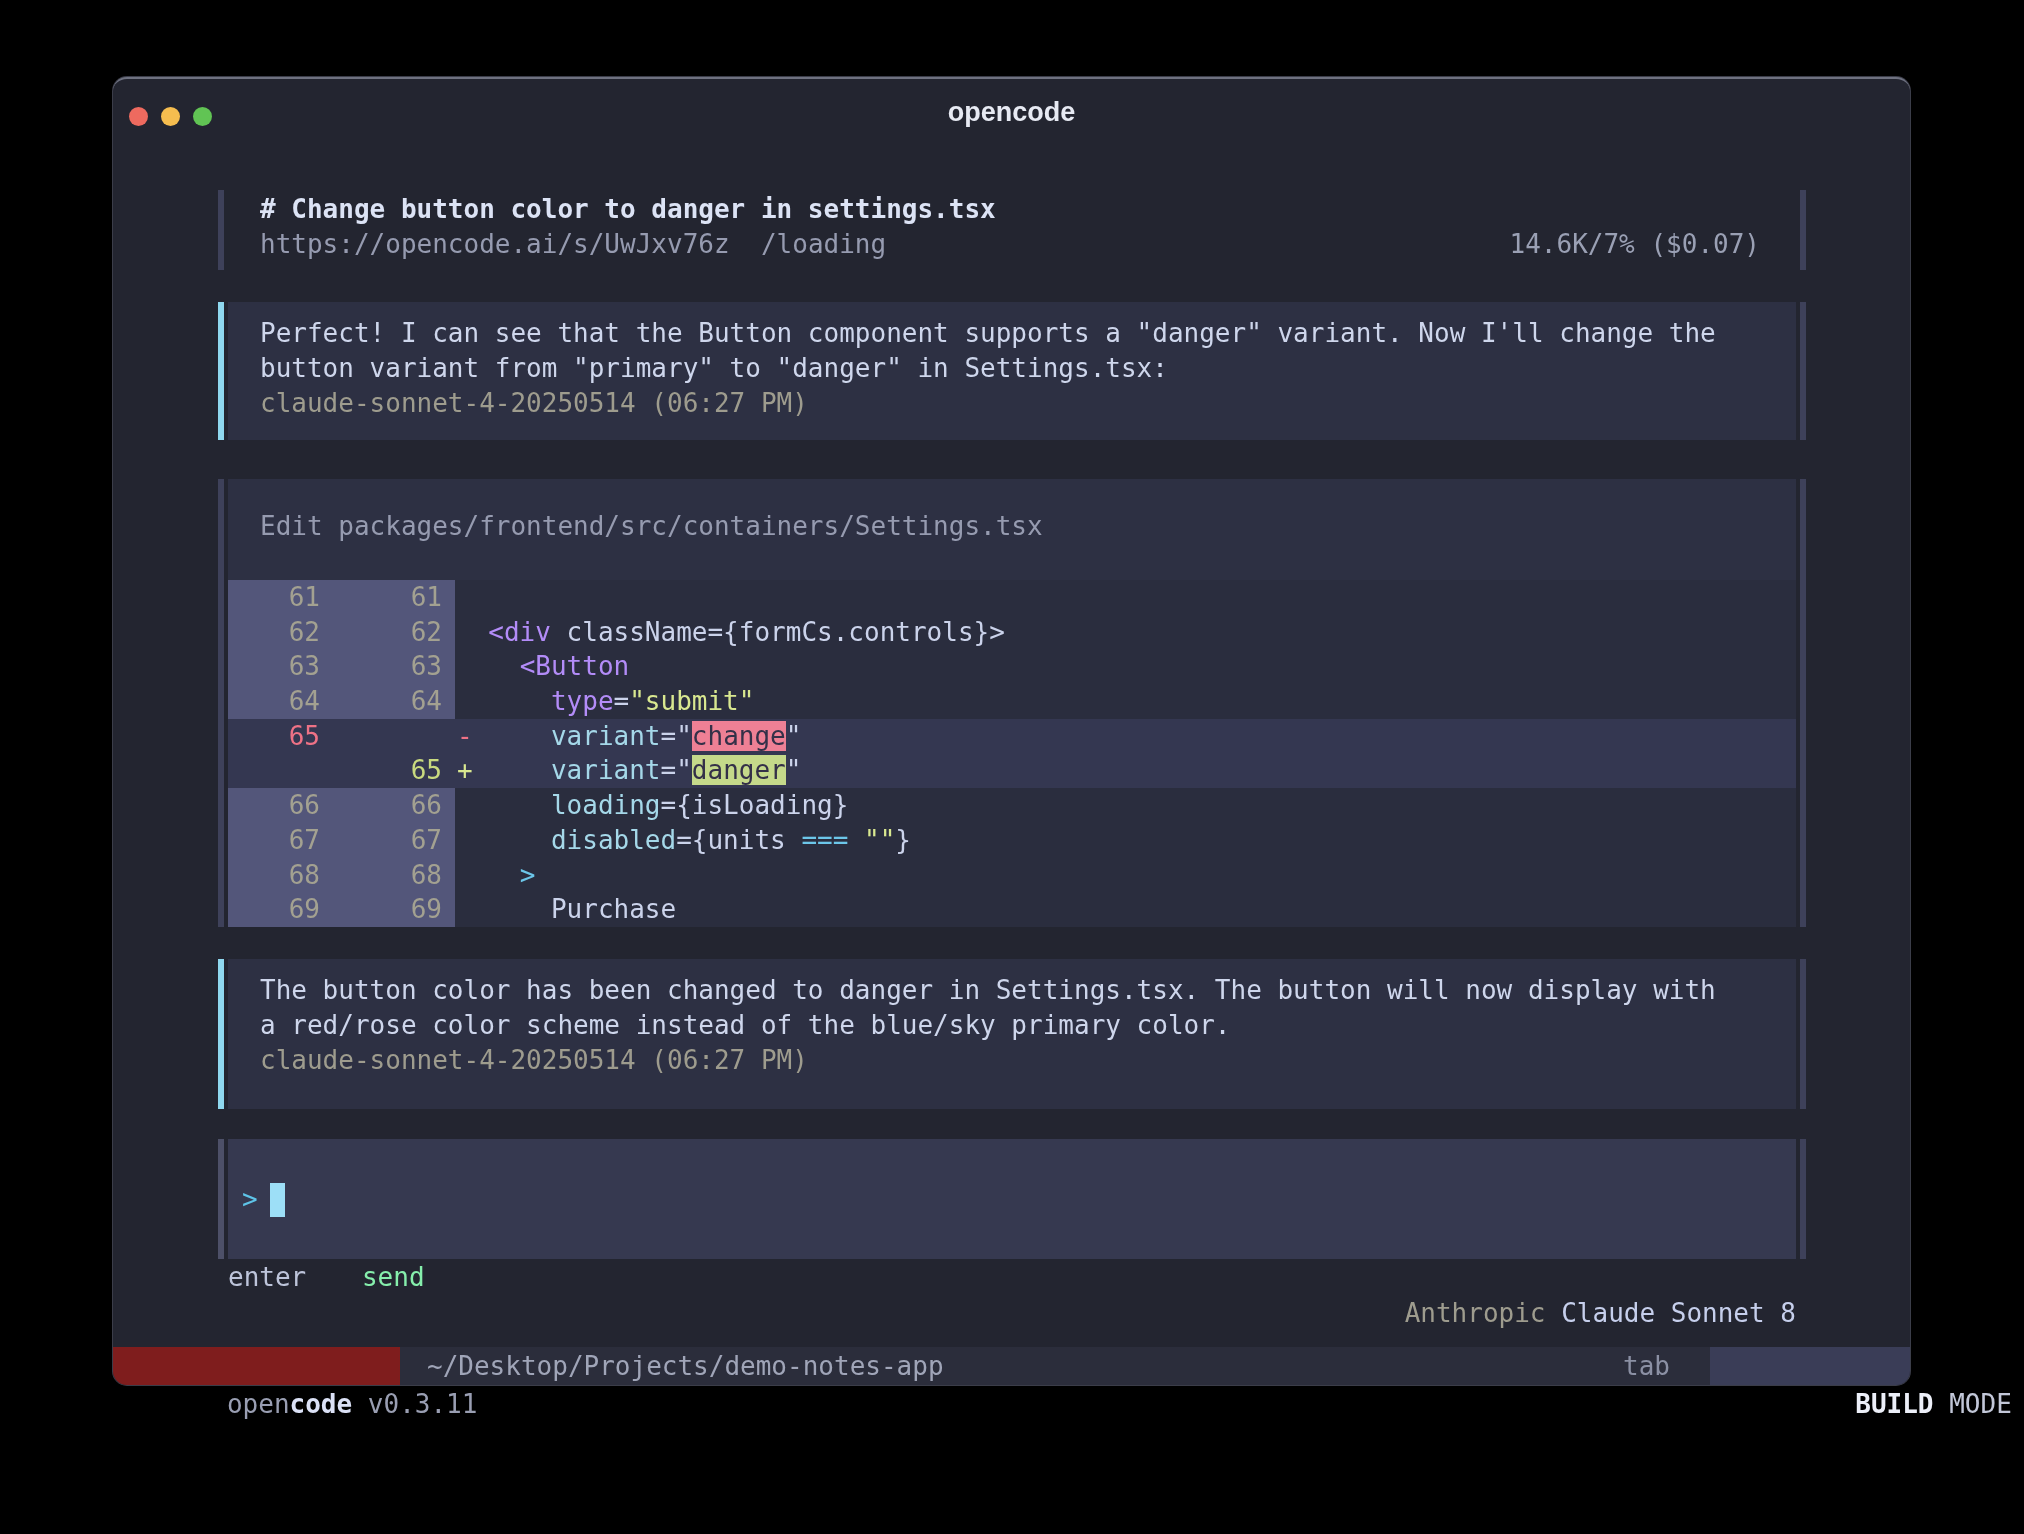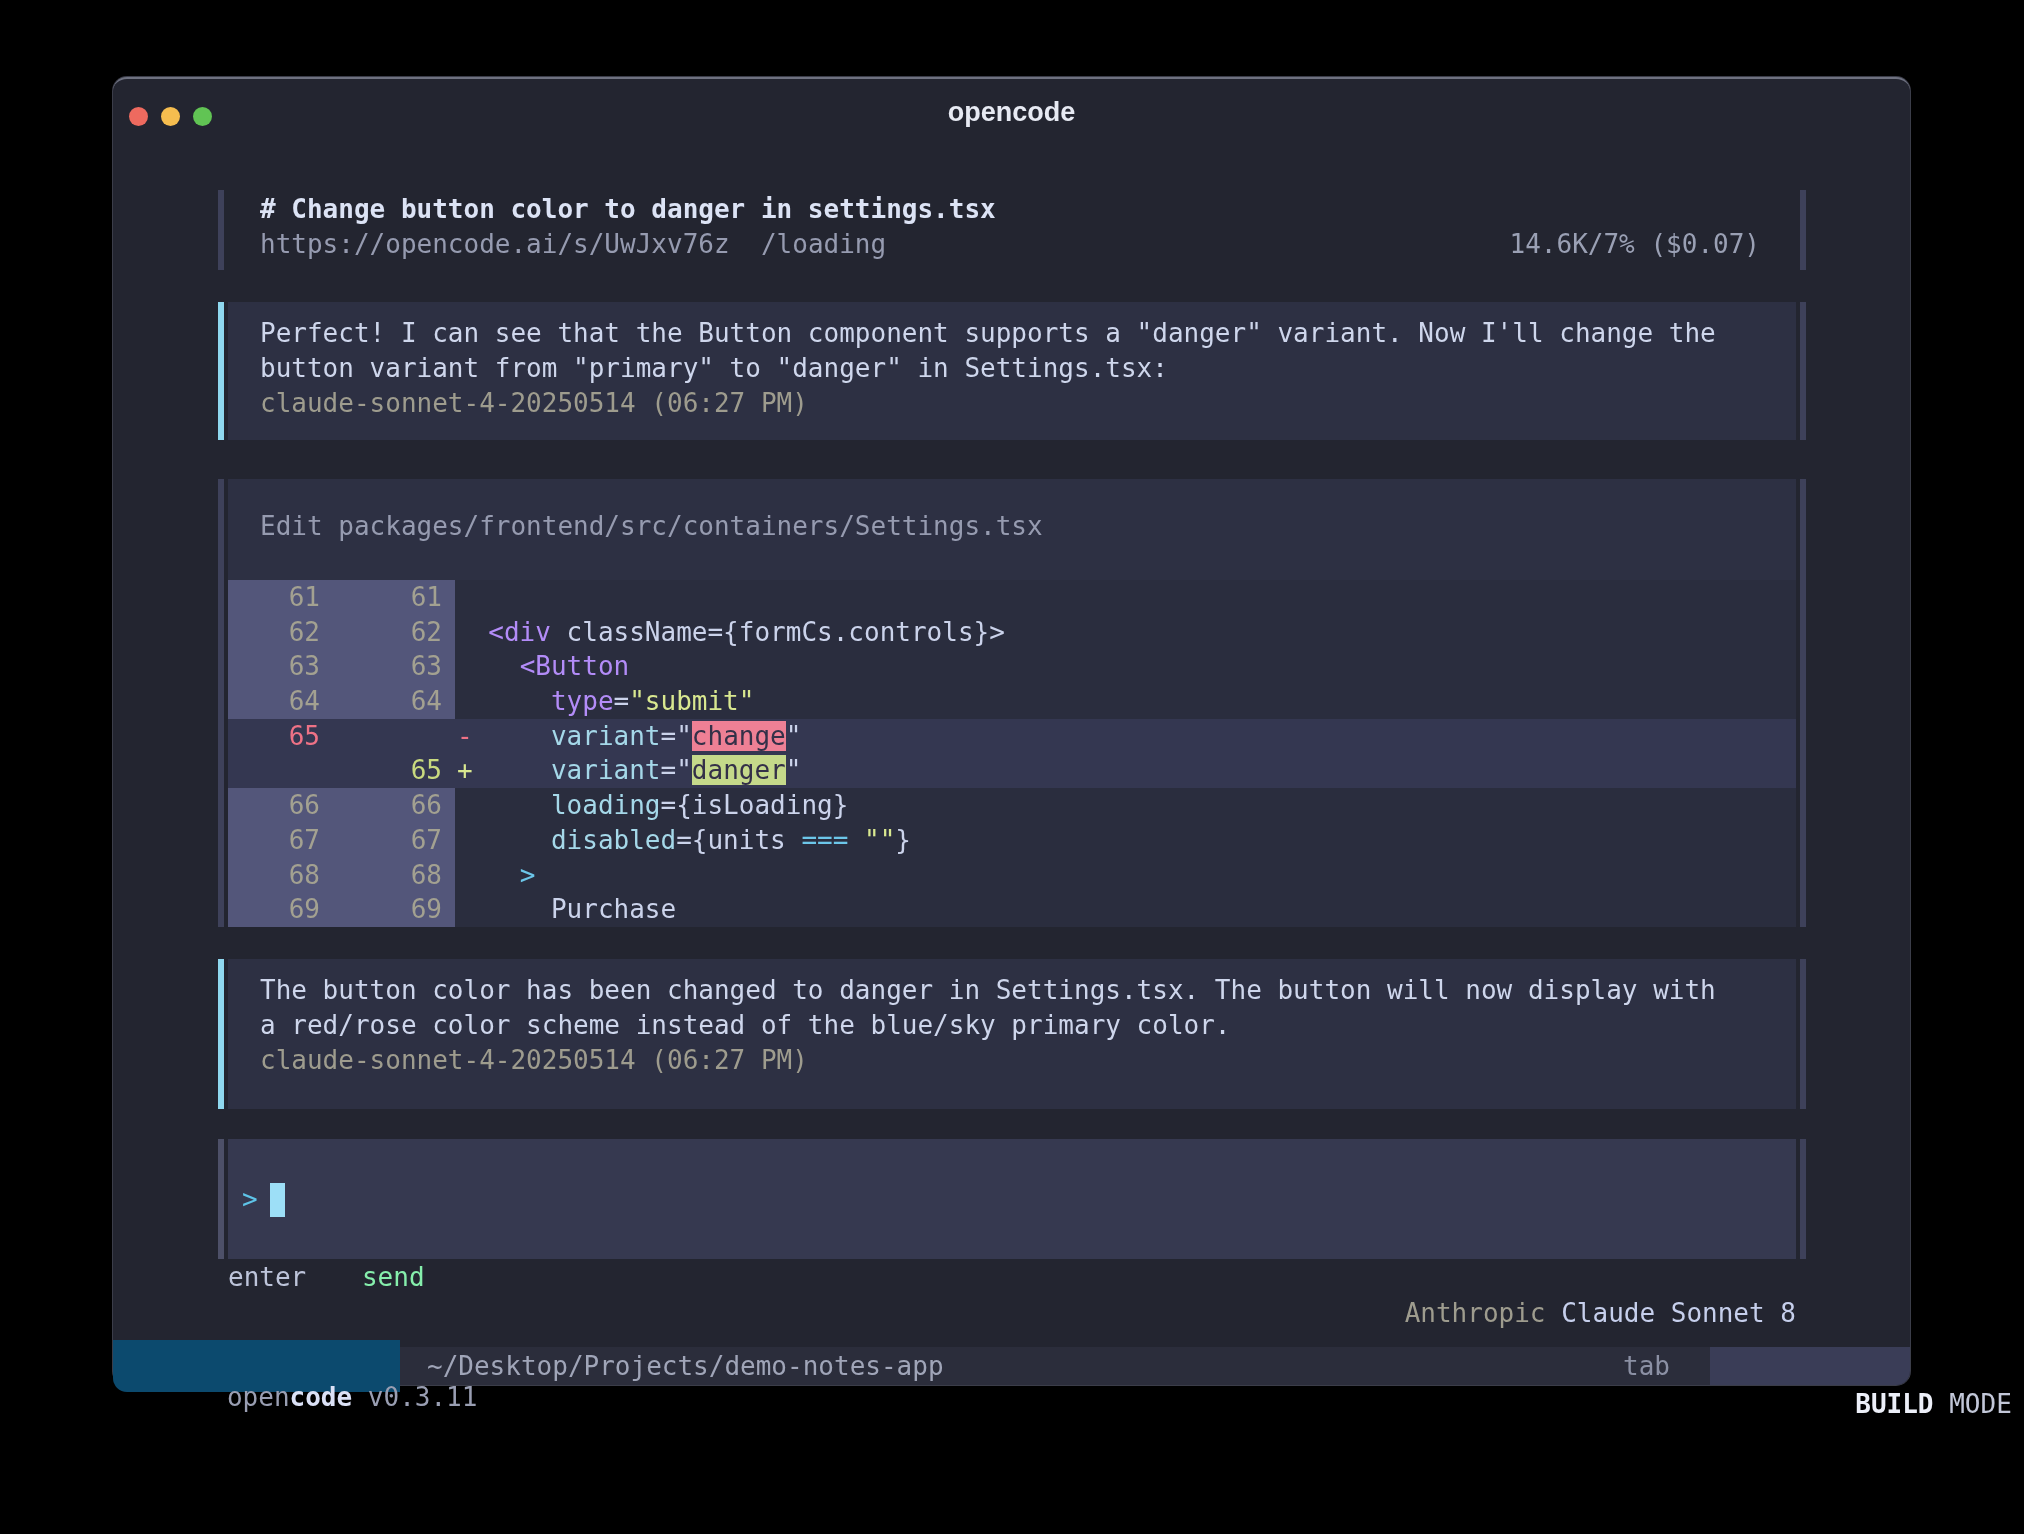--- a/index.html
+++ b/index.html
@@ -91,22 +91,22 @@
   .hint-provider{ color:#9e9c8e; }
   .hint-model{ color:#c6cfec; }
 
   
   .statusbar{
     position:absolute; left:0; right:0; bottom:0; height:38px;
     background:#2b2d3b; border-radius:0 0 14px 14px;
     display:flex; align-items:center; white-space:pre;
   }
   .chip-app{
-    height:52px; line-height:38px; width:287px; padding-left:20px;
-    background:#0c4a6e; border-radius:0 0 0 14px;
+    height:38px; line-height:38px; width:287px; padding-left:20px;
+    background:#7f1d1d; border-radius:0 0 0 14px;
   }
   .sb-dim{ color:#999eb2; }
   .sb-dimmer{ color:#8b90a4; }
   .sb-bold{ color:#dbe1f6; font-weight:bold; }
   .sb-path{ margin-left:27px; color:#a0a5b8; }
   .sb-right{ margin-left:auto; display:flex; align-items:center; }
   .chip-mode{
     height:38px; line-height:38px; width:200px; padding-left:20px; margin-left:40px;
     background:#3a3d57; border-radius:0 0 14px 0;
   }

